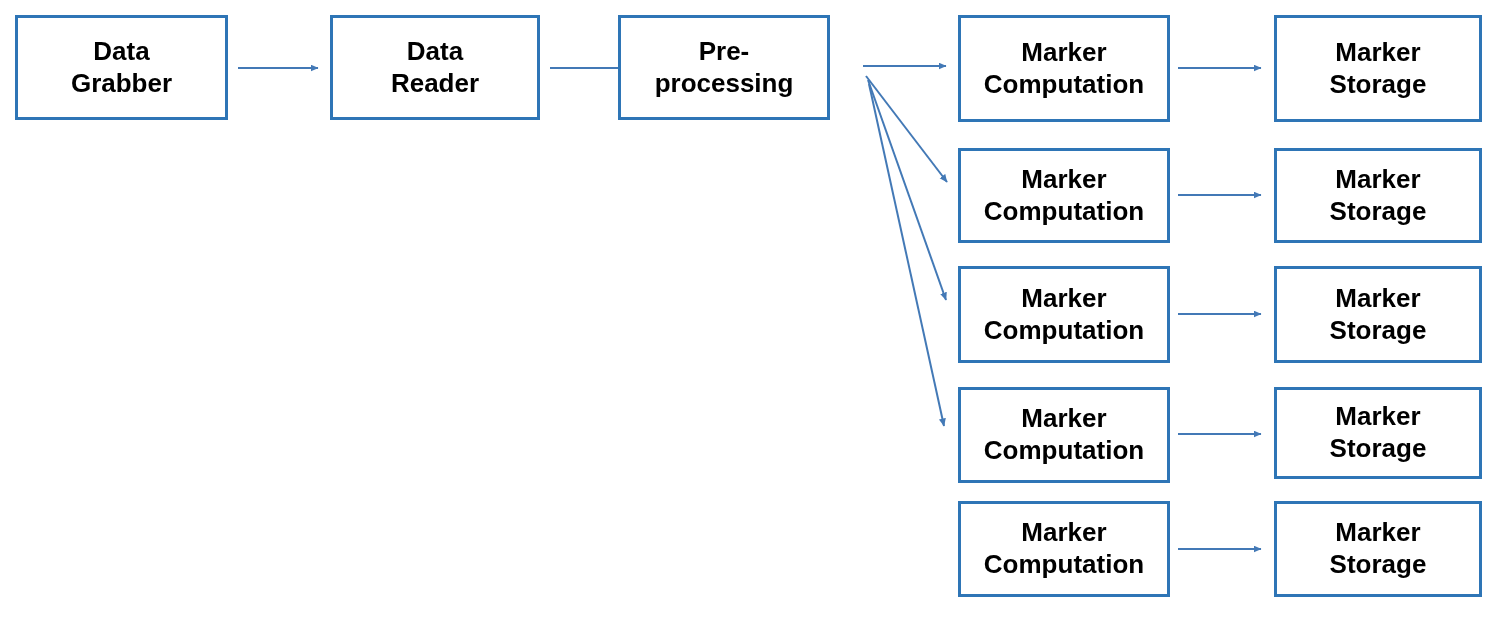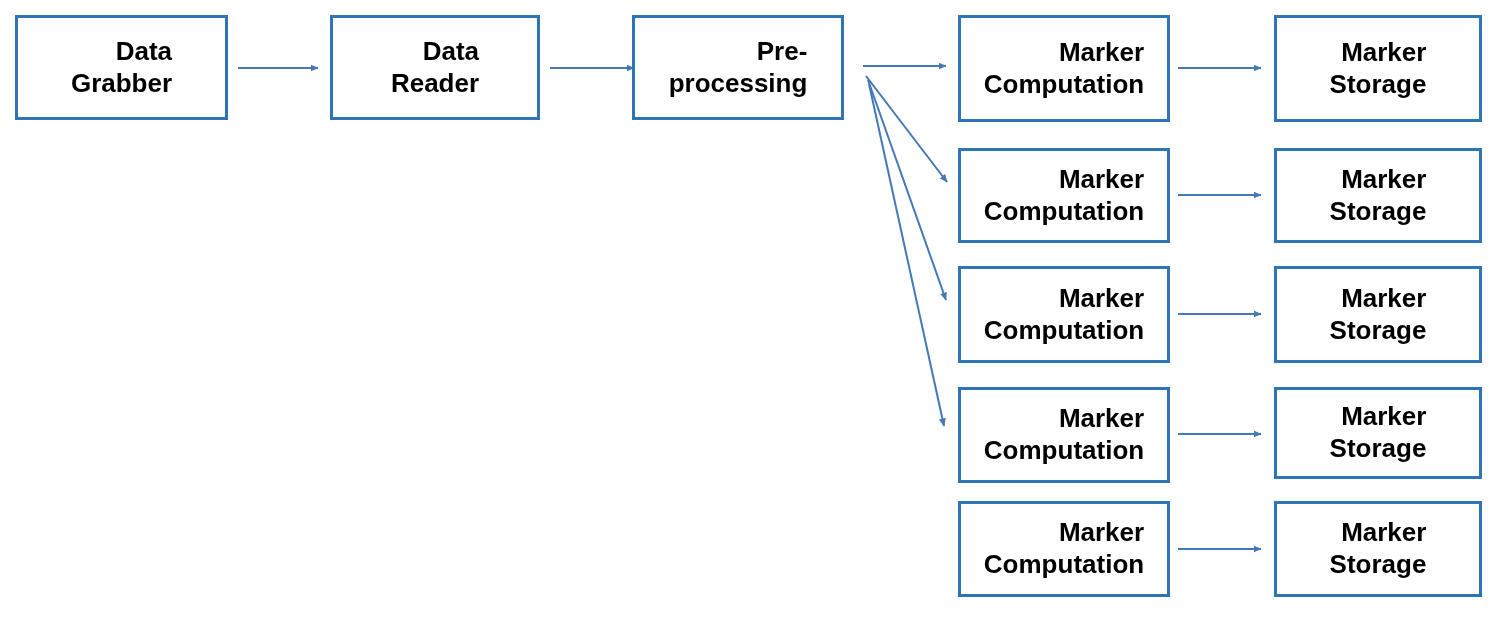--- a/index.html
+++ b/index.html
@@ -30,21 +30,21 @@
     stroke: var(--arrow-color, #4379B6);
     stroke-width: 2;
   }
   .box {
     position: absolute;
     border: 3px solid var(--box-border-color, #2E75B6);
     background: var(--background, #ffffff);
     display: flex;
     align-items: center;
     justify-content: center;
-    text-align: right;
+    text-align: center;
   }
   .label {
     font-size: 26px;
     font-weight: bold;
     color: var(--text-color, #000000);
     line-height: 1.22;
     white-space: pre-line;
   }
 </style>
 </head>
@@ -74,21 +74,21 @@
   <div class="box" style="left:15px; top:15px; width:213px; height:105px;">
     <span class="label">Data
 Grabber</span>
   </div>
 
   <div class="box" style="left:330px; top:15px; width:210px; height:105px;">
     <span class="label">Data
 Reader</span>
   </div>
 
-  <div class="box" style="left:632px; top:15px; width:212px; height:105px;">
+  <div class="box" style="left:618px; top:15px; width:212px; height:105px;">
     <span class="label">Pre-
 processing</span>
   </div>
 
   <div class="box" style="left:958px; top:15px; width:212px; height:107px;">
     <span class="label">Marker
 Computation</span>
   </div>
   <div class="box" style="left:1274px; top:15px; width:208px; height:107px;">
     <span class="label">Marker

